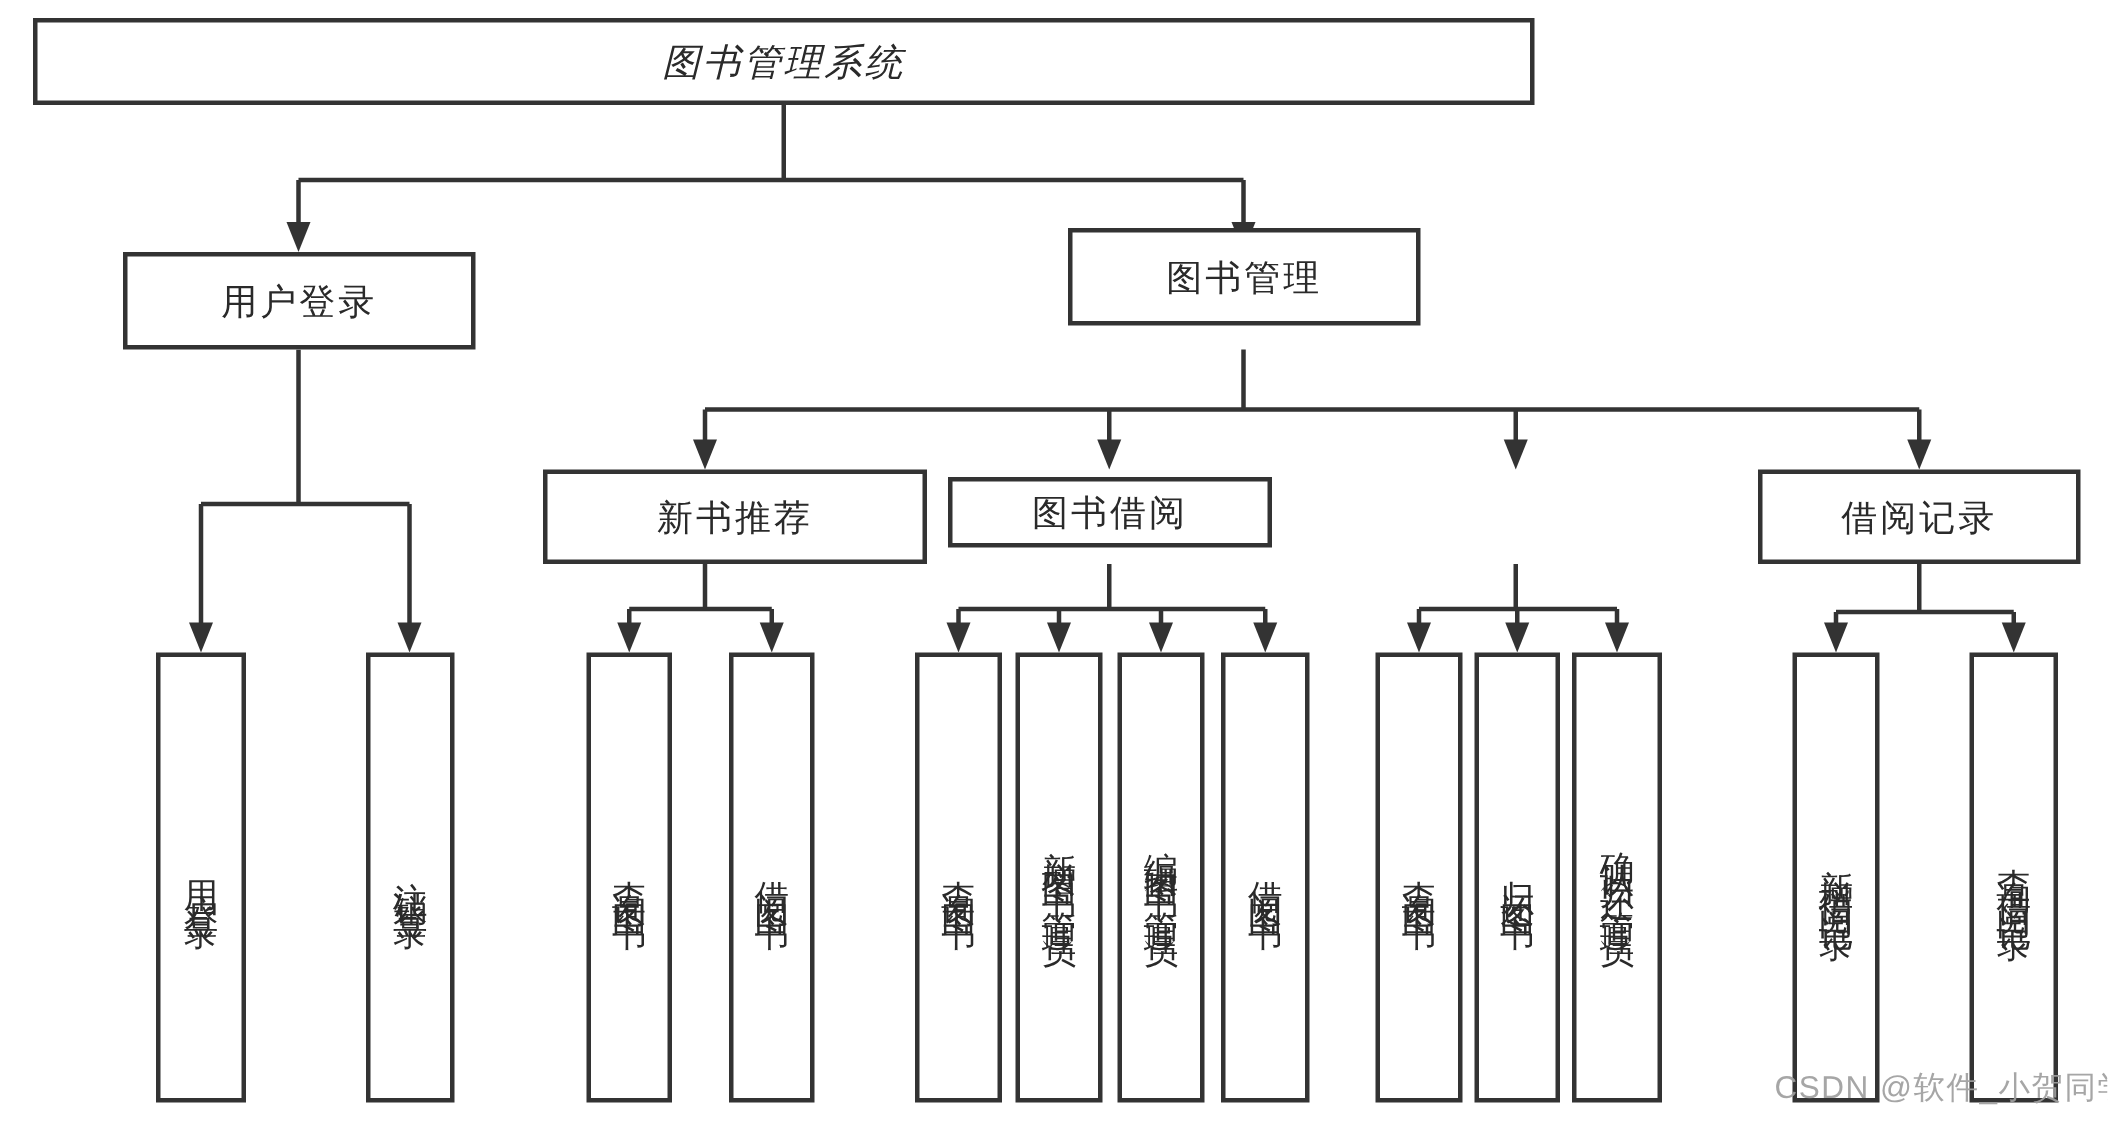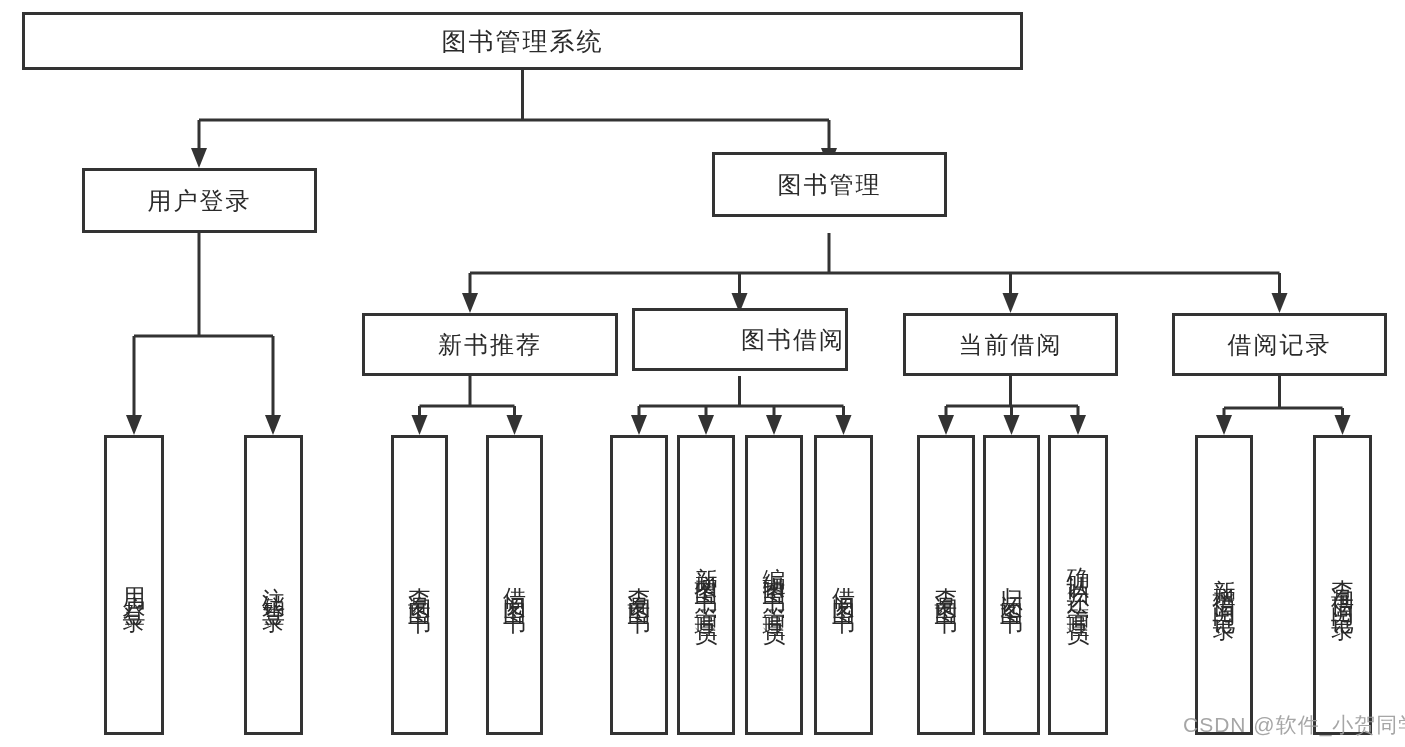--- a/index.html
+++ b/index.html
@@ -27,28 +27,28 @@
     justify-content: center;
     z-index: 2;
     color: #2a2a2a;
   }
   .node .hlabel {
     font-size: 24px;
     letter-spacing: 2px;
     white-space: nowrap;
     color: #2a2a2a;
   }
-  .root-box { left: 22px; top: 12px; width: 1001px; height: 58px; }
+  .root-box { left: 22px; top: 12px; width: 1001px; height: 58px; font-style: italic; }
   .root-box .hlabel { font-size: 25px; }
 
   .l2-user   { left: 82px;  top: 168px; width: 235px; height: 65px; }
   .l2-book   { left: 712px; top: 152px; width: 235px; height: 65px; }
 
   .l3-new    { left: 362px;  top: 313px; width: 256px; height: 63px; }
-  .l3-borrow { left: 632px;  top: 308px; width: 216px; height: 63px; justify-content: flex-end; }
+  .l3-borrow { left: 632px;  top: 318px; width: 216px; height: 47px; }
   .l3-cur    { left: 903px;  top: 313px; width: 215px; height: 63px; }
   .l3-rec    { left: 1172px; top: 313px; width: 215px; height: 63px; }
 
   .leaf { top: 435px; height: 300px; }
   .leaf .vlabel {
     writing-mode: vertical-rl;
     text-orientation: mixed;
     font-size: 23px;
     letter-spacing: 8px;
     line-height: 1;
@@ -138,23 +138,20 @@
   <div class="node l2-book">
     <span class="hlabel">图书管理</span>
   </div>
 
   <div class="node l3-new">
     <span class="hlabel">新书推荐</span>
   </div>
   <div class="node l3-borrow">
     <span class="hlabel">图书借阅</span>
   </div>
-  <div class="node l3-cur">
-    <span class="hlabel">当前借阅</span>
-  </div>
   <div class="node l3-rec">
     <span class="hlabel">借阅记录</span>
   </div>
 
   <div class="node leaf leaf-1">
     <span class="vlabel">用户登录</span>
   </div>
   <div class="node leaf leaf-2">
     <span class="vlabel">注销登录</span>
   </div>

